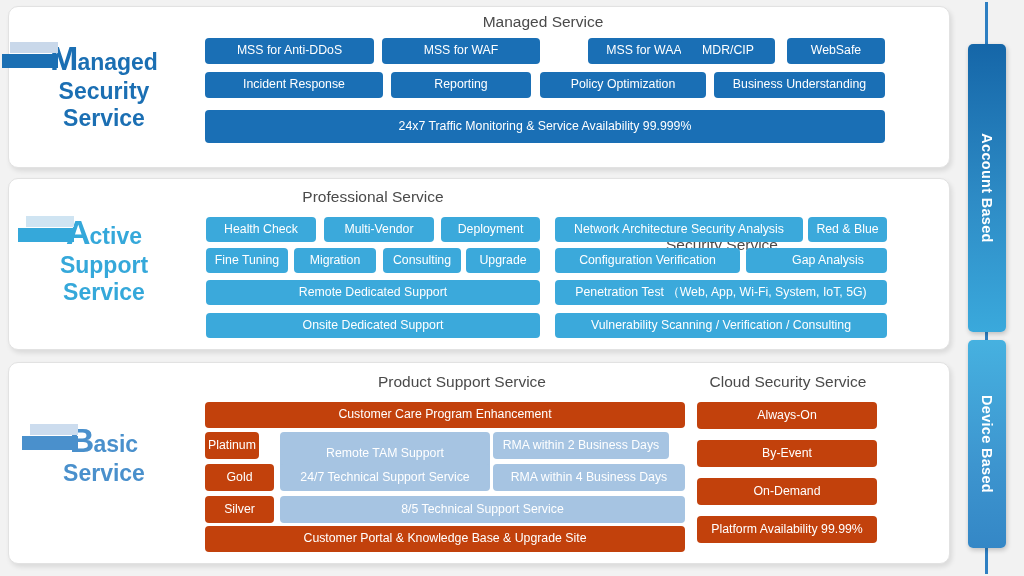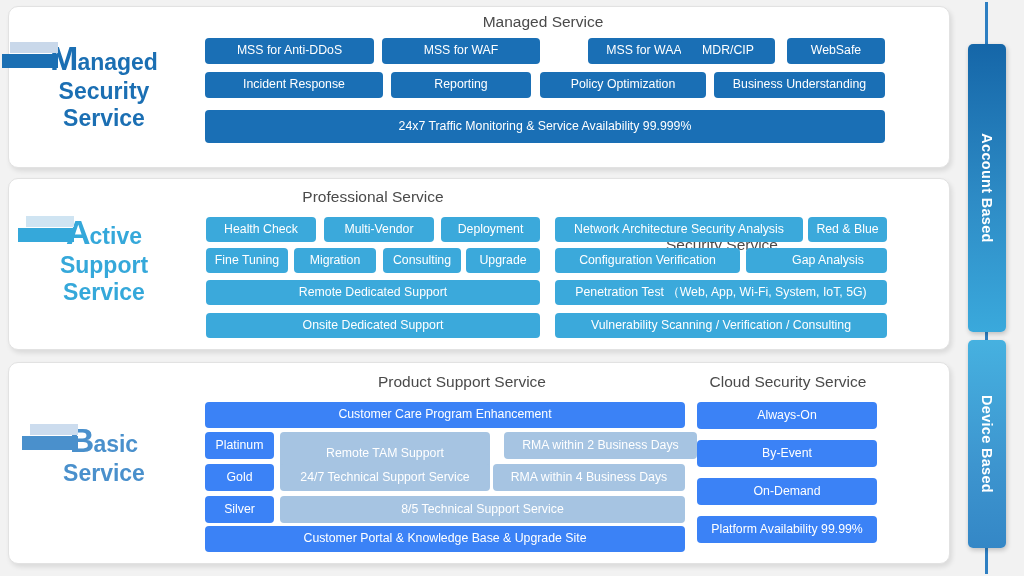--- a/index.html
+++ b/index.html
@@ -80,21 +80,21 @@
     color: #ffffff;
     font-size: 12.3px;
     border-radius: 4px;
     text-align: center;
     line-height: 1.1;
     white-space: nowrap;
     overflow: hidden;
   }
   .c-dark { background: #1a6fb5; }
   .c-cyan { background: #3ba9db; }
-  .c-med  { background: #3b82f6; }
+  .c-med  { background: #c2410c; }
   .c-pale { background: #a6c4e2; }
 
   
   #rail-line {
     position: absolute;
     left: 985px; top: 2px;
     width: 3px; height: 572px;
     background: #2e7fc2;
   }
   .rail-chip {
@@ -206,23 +206,23 @@
       <span class="bigcap">B</span><span class="rest">asic</span>
     </span>
     <span class="sub">Service</span>
   </div>
 
   <div class="sec-title" style="left:322px; top:373px; width:280px;">Product Support Service</div>
   <div class="sec-title" style="left:648px; top:373px; width:280px;">Cloud Security Service</div>
 
   <div class="chip c-med" style="left:205px; top:402px; width:480px; height:26px;">Customer Care Program Enhancement</div>
 
-  <div class="chip c-med" style="left:205px; top:432px; width:69px; height:27px;">Platinum</div>
+  <div class="chip c-med" style="left:205px; top:432px; width:54px; height:27px;">Platinum</div>
   <div class="chip c-pale" style="left:280px; top:432px; width:210px; height:44px;">Remote TAM Support</div>
-  <div class="chip c-pale" style="left:504px; top:432px; width:193px; height:27px;">RMA within 2 Business Days</div>
+  <div class="chip c-pale" style="left:493px; top:432px; width:176px; height:27px;">RMA within 2 Business Days</div>
 
   <div class="chip c-med" style="left:205px; top:464px; width:69px; height:27px;">Gold</div>
   <div class="chip c-pale" style="left:280px; top:464px; width:210px; height:27px;">24/7 Technical Support Service</div>
   <div class="chip c-pale" style="left:493px; top:464px; width:192px; height:27px;">RMA within 4 Business Days</div>
 
   <div class="chip c-med" style="left:205px; top:496px; width:69px; height:27px;">Silver</div>
   <div class="chip c-pale" style="left:280px; top:496px; width:405px; height:27px;">8/5 Technical Support Service</div>
 
   <div class="chip c-med" style="left:205px; top:526px; width:480px; height:26px;">Customer Portal &amp; Knowledge Base &amp; Upgrade Site</div>
 

